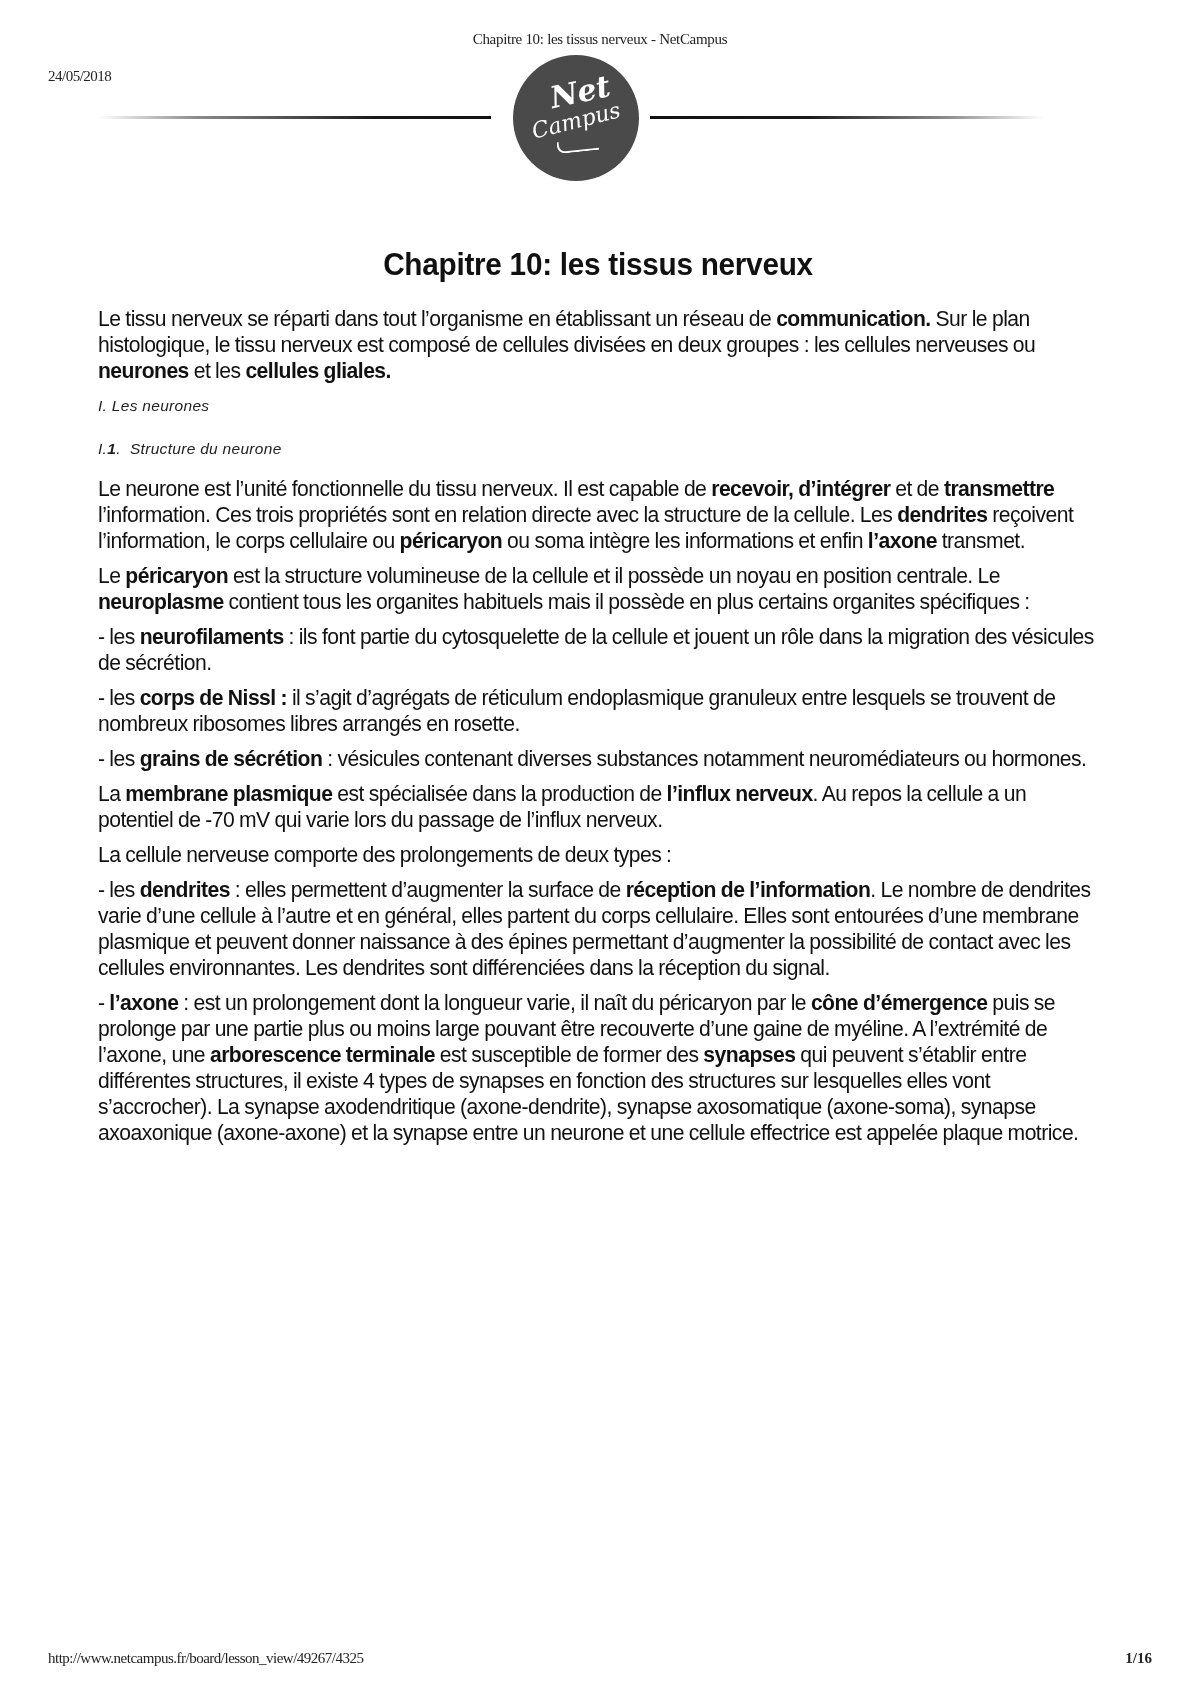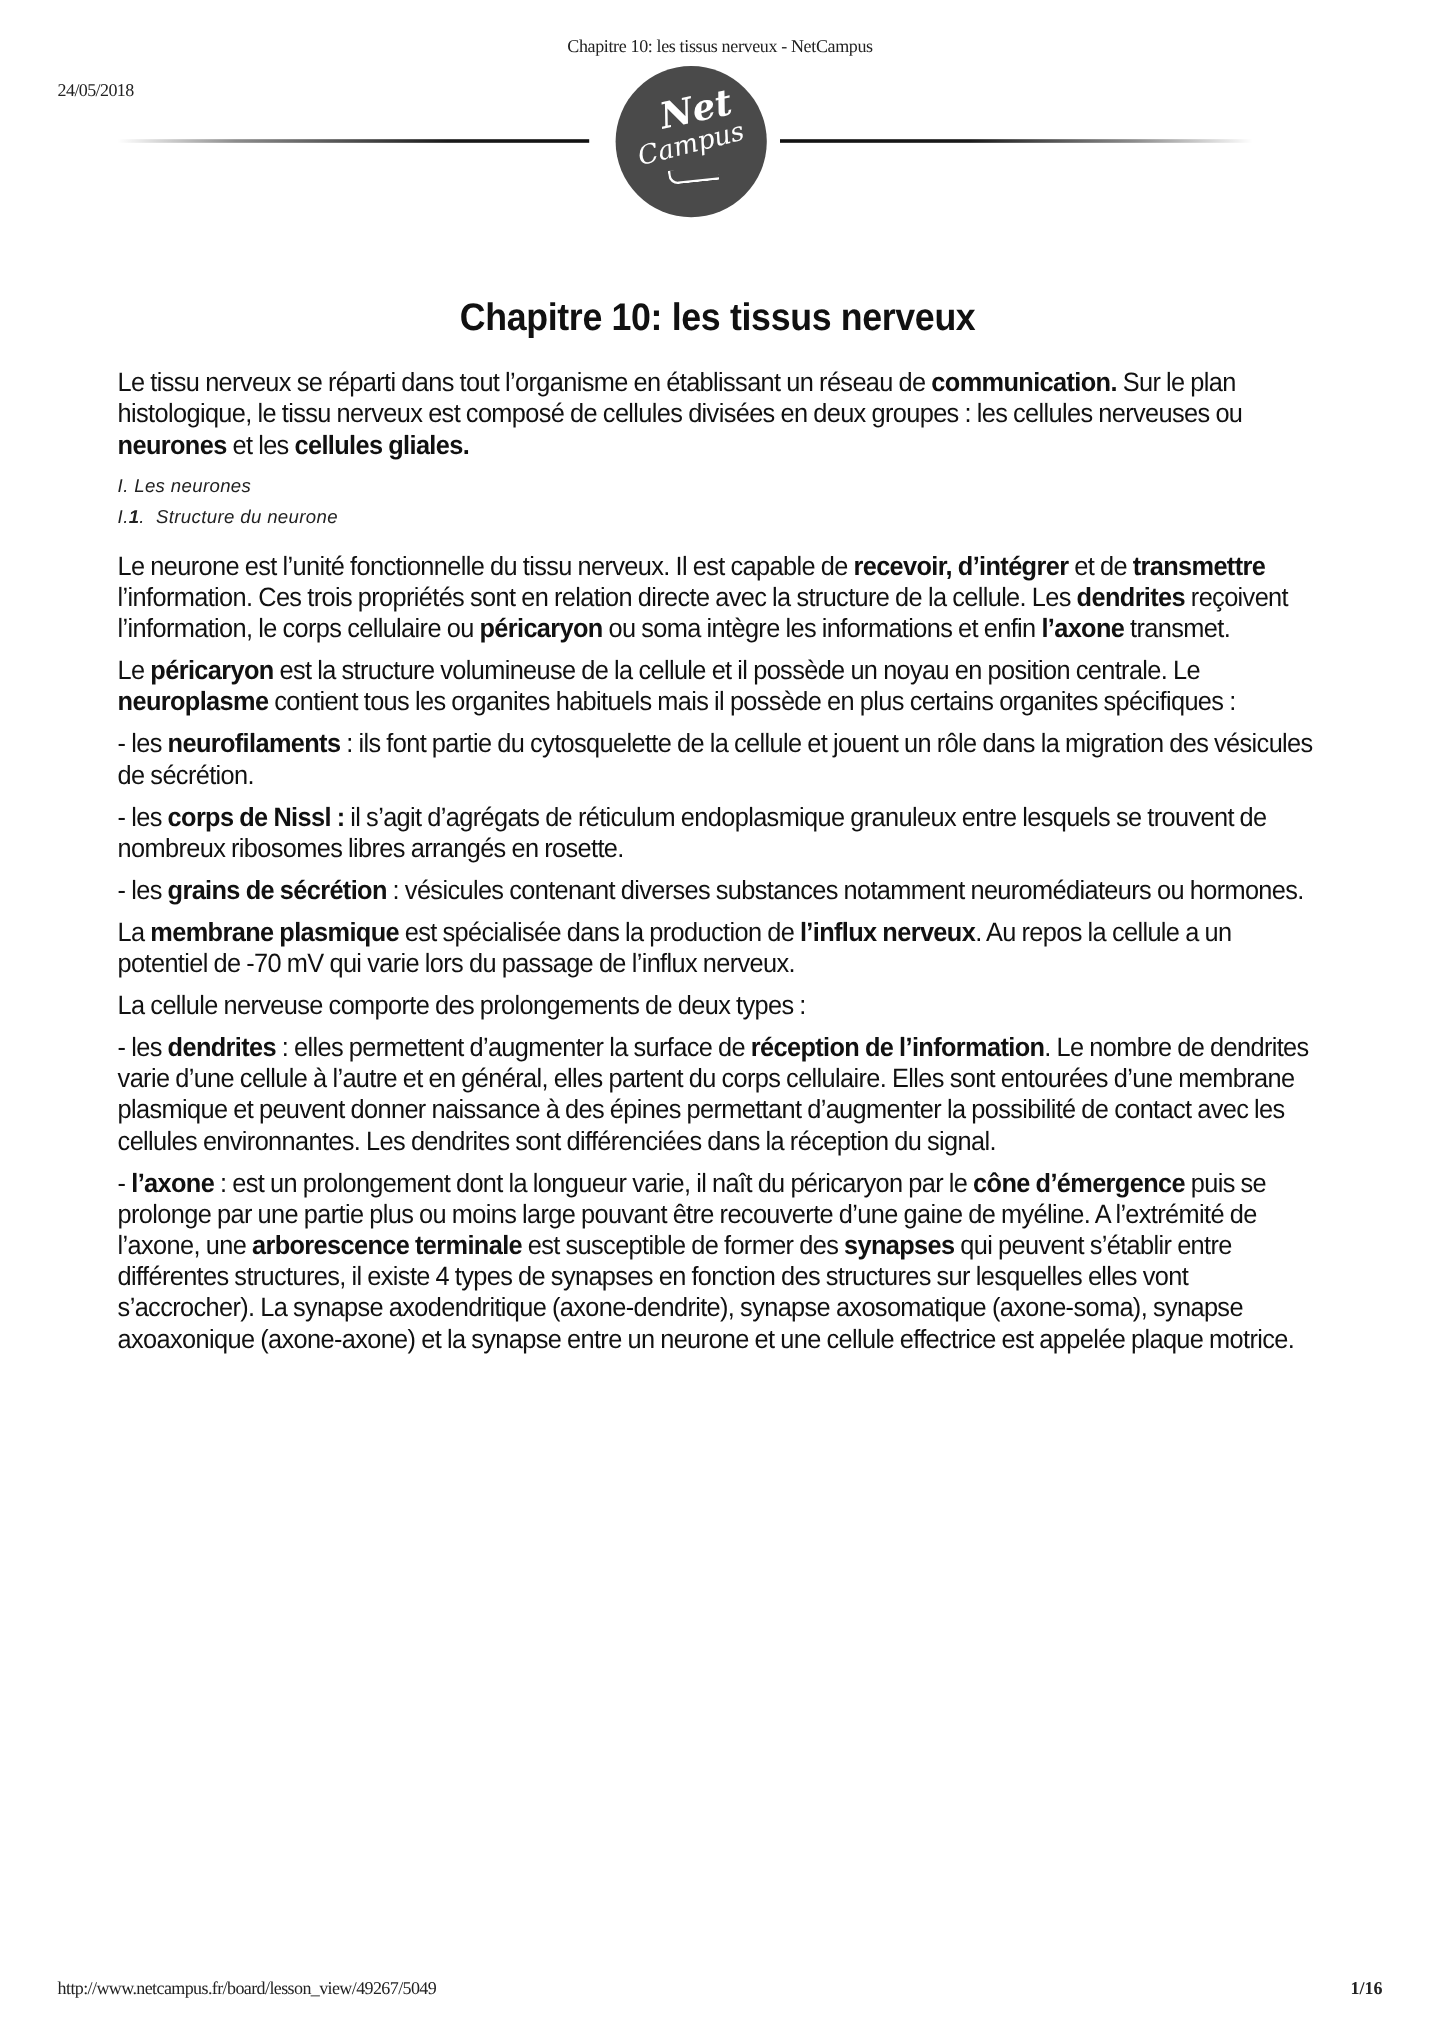--- a/index.html
+++ b/index.html
@@ -61,21 +61,21 @@
     letter-spacing: -0.55px; word-spacing: -0.5px;
     transform-origin: left top; transform: scaleX(0.96);
     width: 1042px;
   }
   .para b { font-weight: bold; }
   .section-head {
     font-size: 15.5px; line-height: 26px; margin: 0; color: #222;
     letter-spacing: 0.3px;
     font-style: italic;
   }
-  .section-head.sub { margin-bottom: 14px; }
+  .section-head.sub { margin-bottom: 14px; margin-top: 17px; }
   .section-head .num-bold { font-weight: bold; }
   .print-footer-url {
     position: absolute; left: 48px; top: 1650px;
     font-family: "Liberation Serif", serif; font-size: 15px; color: #222;
     letter-spacing: -0.5px;
   }
   .print-footer-page {
     position: absolute; right: 48px; top: 1650px;
     font-family: "Liberation Serif", serif; font-size: 15px; color: #222; font-weight: bold;
   }
@@ -112,14 +112,14 @@
   <p class="para rich"><span>Le </span><b>péricaryon</b><span> est la structure volumineuse de la cellule et il possède un noyau en position centrale. Le </span><b>neuroplasme</b><span> contient tous les organites habituels mais il possède en plus certains organites spécifiques :</span></p>
   <p class="para rich"><span>- les </span><b>neurofilaments</b><span> : ils font partie du cytosquelette de la cellule et jouent un rôle dans la migration des vésicules de sécrétion.</span></p>
   <p class="para rich"><span>- les </span><b>corps de Nissl :</b><span> il s’agit d’agrégats de réticulum endoplasmique granuleux entre lesquels se trouvent de nombreux ribosomes libres arrangés en rosette.</span></p>
   <p class="para rich"><span>- les </span><b>grains de sécrétion</b><span> : vésicules contenant diverses substances notamment neuromédiateurs ou hormones.</span></p>
   <p class="para rich"><span>La </span><b>membrane plasmique</b><span> est spécialisée dans la production de </span><b>l’influx nerveux</b><span>. Au repos la cellule a un potentiel de -70 mV qui varie lors du passage de l’influx nerveux.</span></p>
   <p class="para rich"><span>La cellule nerveuse comporte des prolongements de deux types :</span></p>
   <p class="para rich"><span>- les </span><b>dendrites</b><span> : elles permettent d’augmenter la surface de </span><b>réception de l’information</b><span>. Le nombre de dendrites varie d’une cellule à l’autre et en général, elles partent du corps cellulaire. Elles sont entourées d’une membrane plasmique et peuvent donner naissance à des épines permettant d’augmenter la possibilité de contact avec les cellules environnantes. Les dendrites sont différenciées dans la réception du signal.</span></p>
   <p class="para rich"><span>- </span><b>l’axone</b><span> : est un prolongement dont la longueur varie, il naît du péricaryon par le </span><b>cône d’émergence</b><span> puis se prolonge par une partie plus ou moins large pouvant être recouverte d’une gaine de myéline. A l’extrémité de l’axone, une </span><b>arborescence terminale</b><span> est susceptible de former des </span><b>synapses</b><span> qui peuvent s’établir entre différentes structures, il existe 4 types de synapses en fonction des structures sur lesquelles elles vont s’accrocher). La synapse axodendritique (axone-dendrite), synapse axosomatique (axone-soma), synapse axoaxonique (axone-axone) et la synapse entre un neurone et une cellule effectrice est appelée plaque motrice.</span></p>
 </div>
 
-<div class="print-footer-url">http://www.netcampus.fr/board/lesson_view/49267/5049</div>
+<div class="print-footer-url">http://www.netcampus.fr/board/lesson_view/49267/4325</div>
 <div class="print-footer-page">1/16</div>
 
 </body></html>

